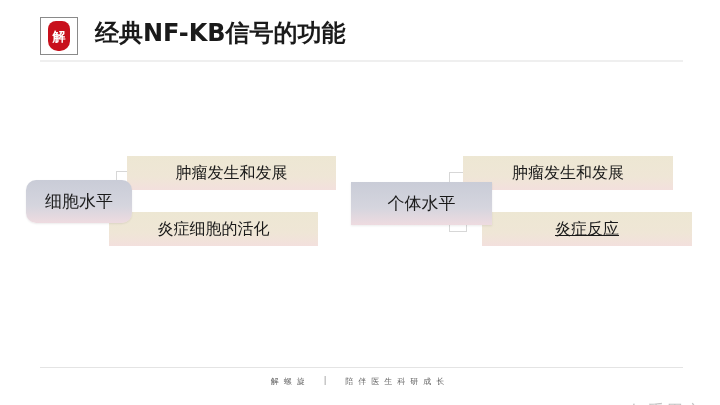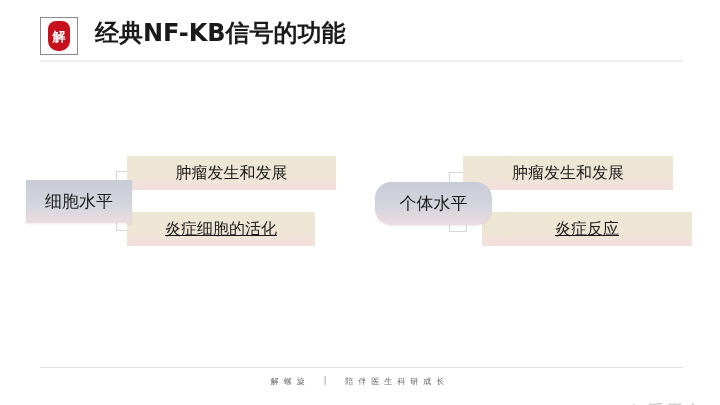--- a/index.html
+++ b/index.html
@@ -66,29 +66,29 @@
 
 <div class="logo">
   <div class="seal">解</div>
 </div>
 <div class="title">经典NF-KB信号的功能</div>
 <div class="divider top"></div>
 
 <div>
   <div class="connector" style="left:116px; top:171px; width:14px; height:60px;"></div>
   <div class="child-box" style="left:127px; top:156px; width:209px;">肿瘤发生和发展</div>
-  <div class="child-box" style="left:127px; top:212px; width:188px;text-decoration:underline;">炎症细胞的活化</div>
-  <div class="parent-box" style="left:26px; top:180px; width:106px;">细胞水平</div>
+  <div class="child-box" style="left:109px; top:212px; width:209px;">炎症细胞的活化</div>
+  <div class="parent-box" style="left:26px; top:180px; width:106px;border-radius:10px;">细胞水平</div>
 </div>
 
 <div>
   <div class="connector" style="left:449px; top:172px; width:18px; height:60px;"></div>
   <div class="child-box" style="left:463px; top:156px; width:210px;">肿瘤发生和发展</div>
   <div class="child-box" style="left:482px; top:212px; width:210px;text-decoration:underline;">炎症反应</div>
-  <div class="parent-box" style="left:375px; top:182px; width:117px;border-radius:16px;">个体水平</div>
+  <div class="parent-box" style="left:351px; top:182px; width:141px;">个体水平</div>
 </div>
 
 <div class="body-text">
 </div>
 
 <div class="divider bottom"></div>
 <div class="footer-text">
   <span>解螺旋</span>
   <span class="footer-sep">|</span>
   <span>陪伴医生科研成长</span>

